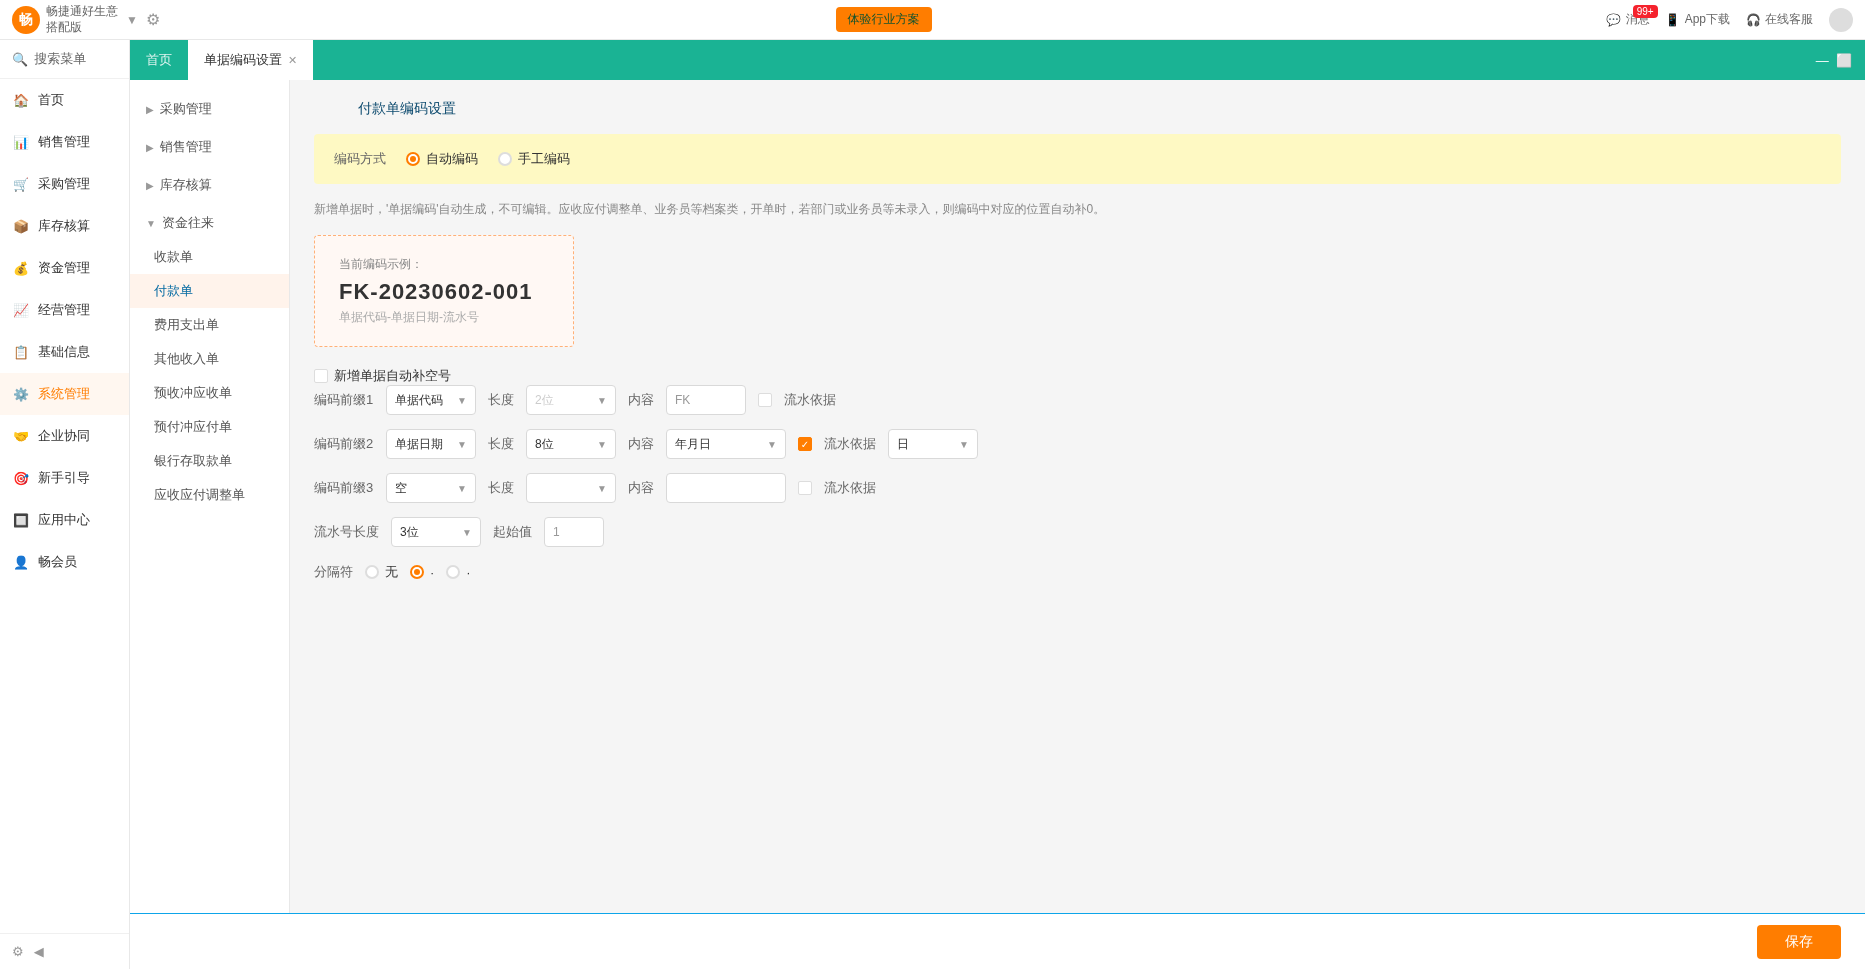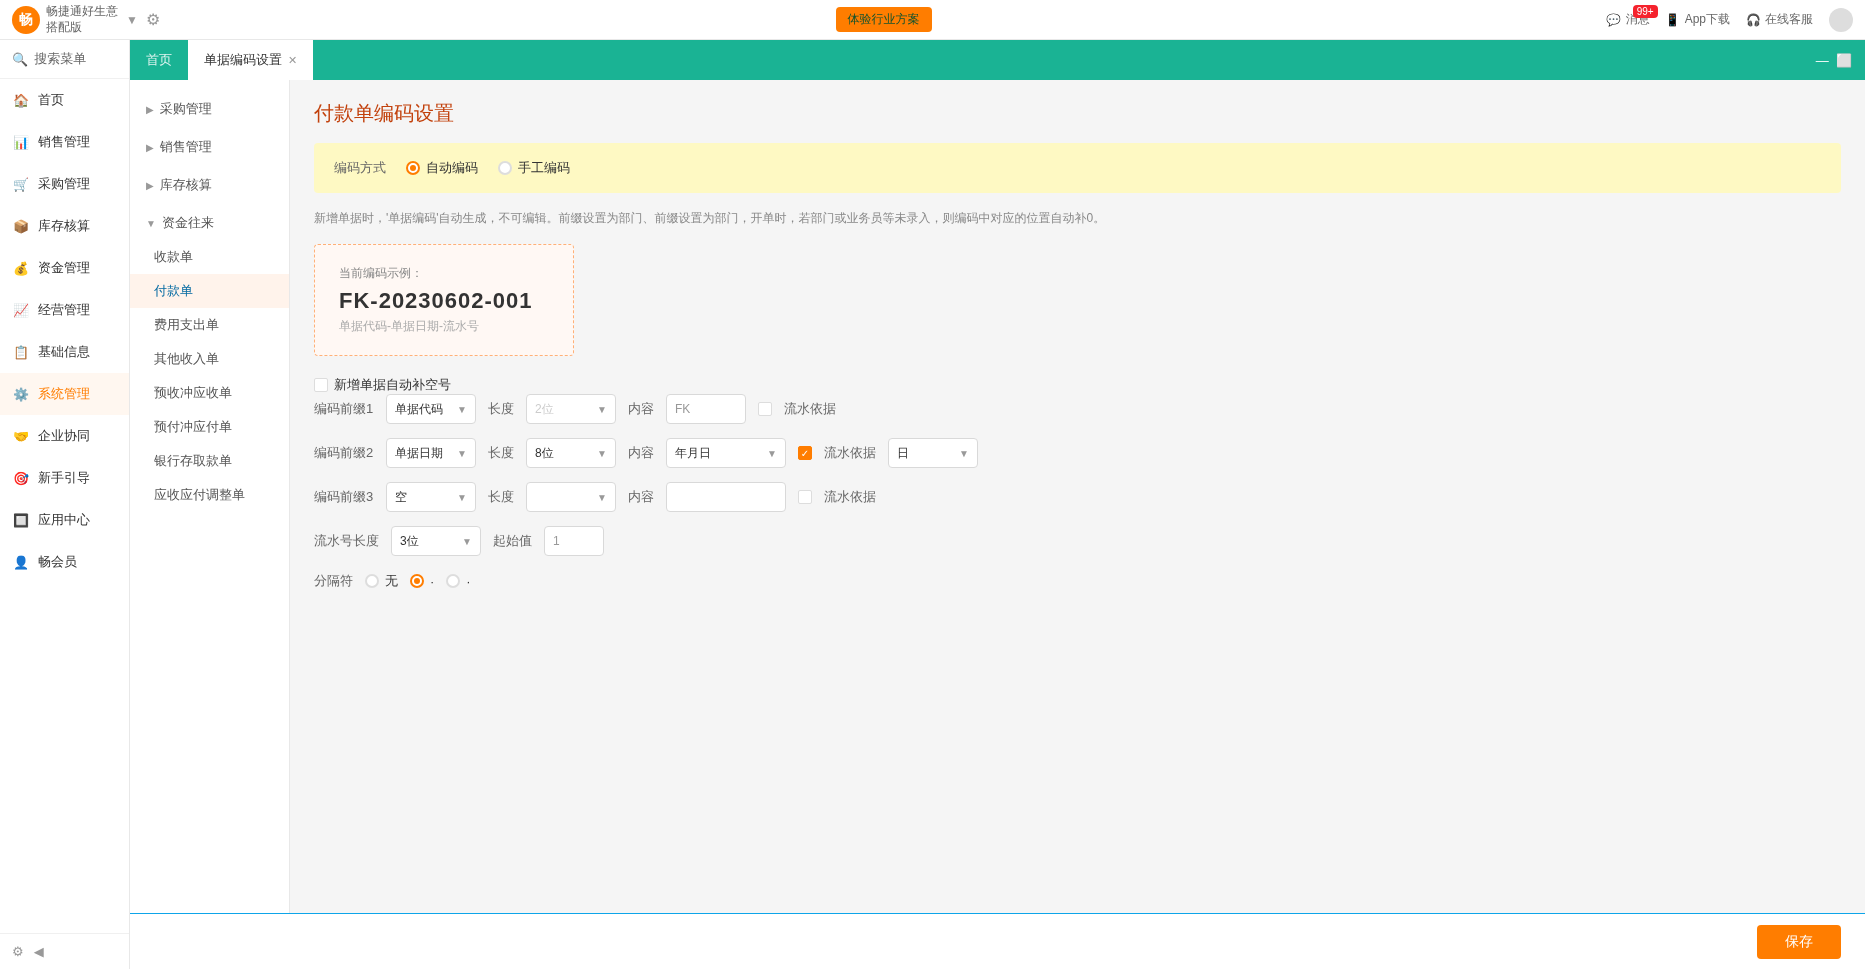--- a/index.html
+++ b/index.html
@@ -46,21 +46,21 @@
     
     .secondary-nav { width: 160px; background: #fff; border-right: 1px solid #e8e8e8; overflow-y: auto; padding: 12px 0; flex-shrink: 0; }
     .nav-group { margin-bottom: 4px; }
     .nav-group-title { display: flex; align-items: center; gap: 6px; padding: 8px 16px; font-size: 13px; color: #555; cursor: pointer; }
     .nav-group-title .arrow { font-size: 10px; color: #999; }
     .nav-leaf { padding: 8px 24px; font-size: 13px; color: #555; cursor: pointer; }
     .nav-leaf.active { color: #0369a1; background: #fff3eb; font-weight: 500; }
 
     
     .main-panel { flex: 1; padding: 20px 24px; overflow-y: auto; background: #f5f5f5; }
-    .page-title { font-size: 20px; font-weight: 500; color: #c2410c; margin-bottom: 16px; }
+    .page-title { font-size: 14px; font-weight: 500; color: #0c4a6e; margin-bottom: 16px; margin-left: 44px; }
 
     
     .section-card { background: #fef9c3; border-radius: 4px; padding: 16px 20px; margin-bottom: 16px; }
     .radio-group { display: flex; align-items: center; gap: 20px; }
     .radio-item { display: flex; align-items: center; gap: 6px; cursor: pointer; }
     .radio-dot { width: 14px; height: 14px; border-radius: 50%; border: 2px solid #ddd; background: white; display: flex; align-items: center; justify-content: center; }
     .radio-dot.checked { border-color: #ff7d00; }
     .radio-dot.checked::after { content: ''; width: 6px; height: 6px; background: #ff7d00; border-radius: 50%; display: block; }
 
     .info-text { font-size: 12px; color: #888; line-height: 1.6; margin-bottom: 16px; }
@@ -255,21 +255,21 @@
               <span>自动编码</span>
             </div>
             <div class="radio-item">
               <div class="radio-dot"></div>
               <span>手工编码</span>
             </div>
           </div>
         </div>
 
         
-        <div class="info-text">新增单据时，'单据编码'自动生成，不可编辑。前缀设置为部门、前缀设置为部门，开单时，若部门或业务员等未录入，则编码中对应的位置自动补0。</div>
+        <div class="info-text">新增单据时，'单据编码'自动生成，不可编辑。应收应付调整单、业务员等档案类，开单时，若部门或业务员等未录入，则编码中对应的位置自动补0。</div>
 
         
         <div class="preview-box">
           <div class="preview-label">当前编码示例：</div>
           <div class="preview-code">FK-20230602-001</div>
           <div class="preview-sub">单据代码-单据日期-流水号</div>
         </div>
 
         
         <div class="checkbox-row">

